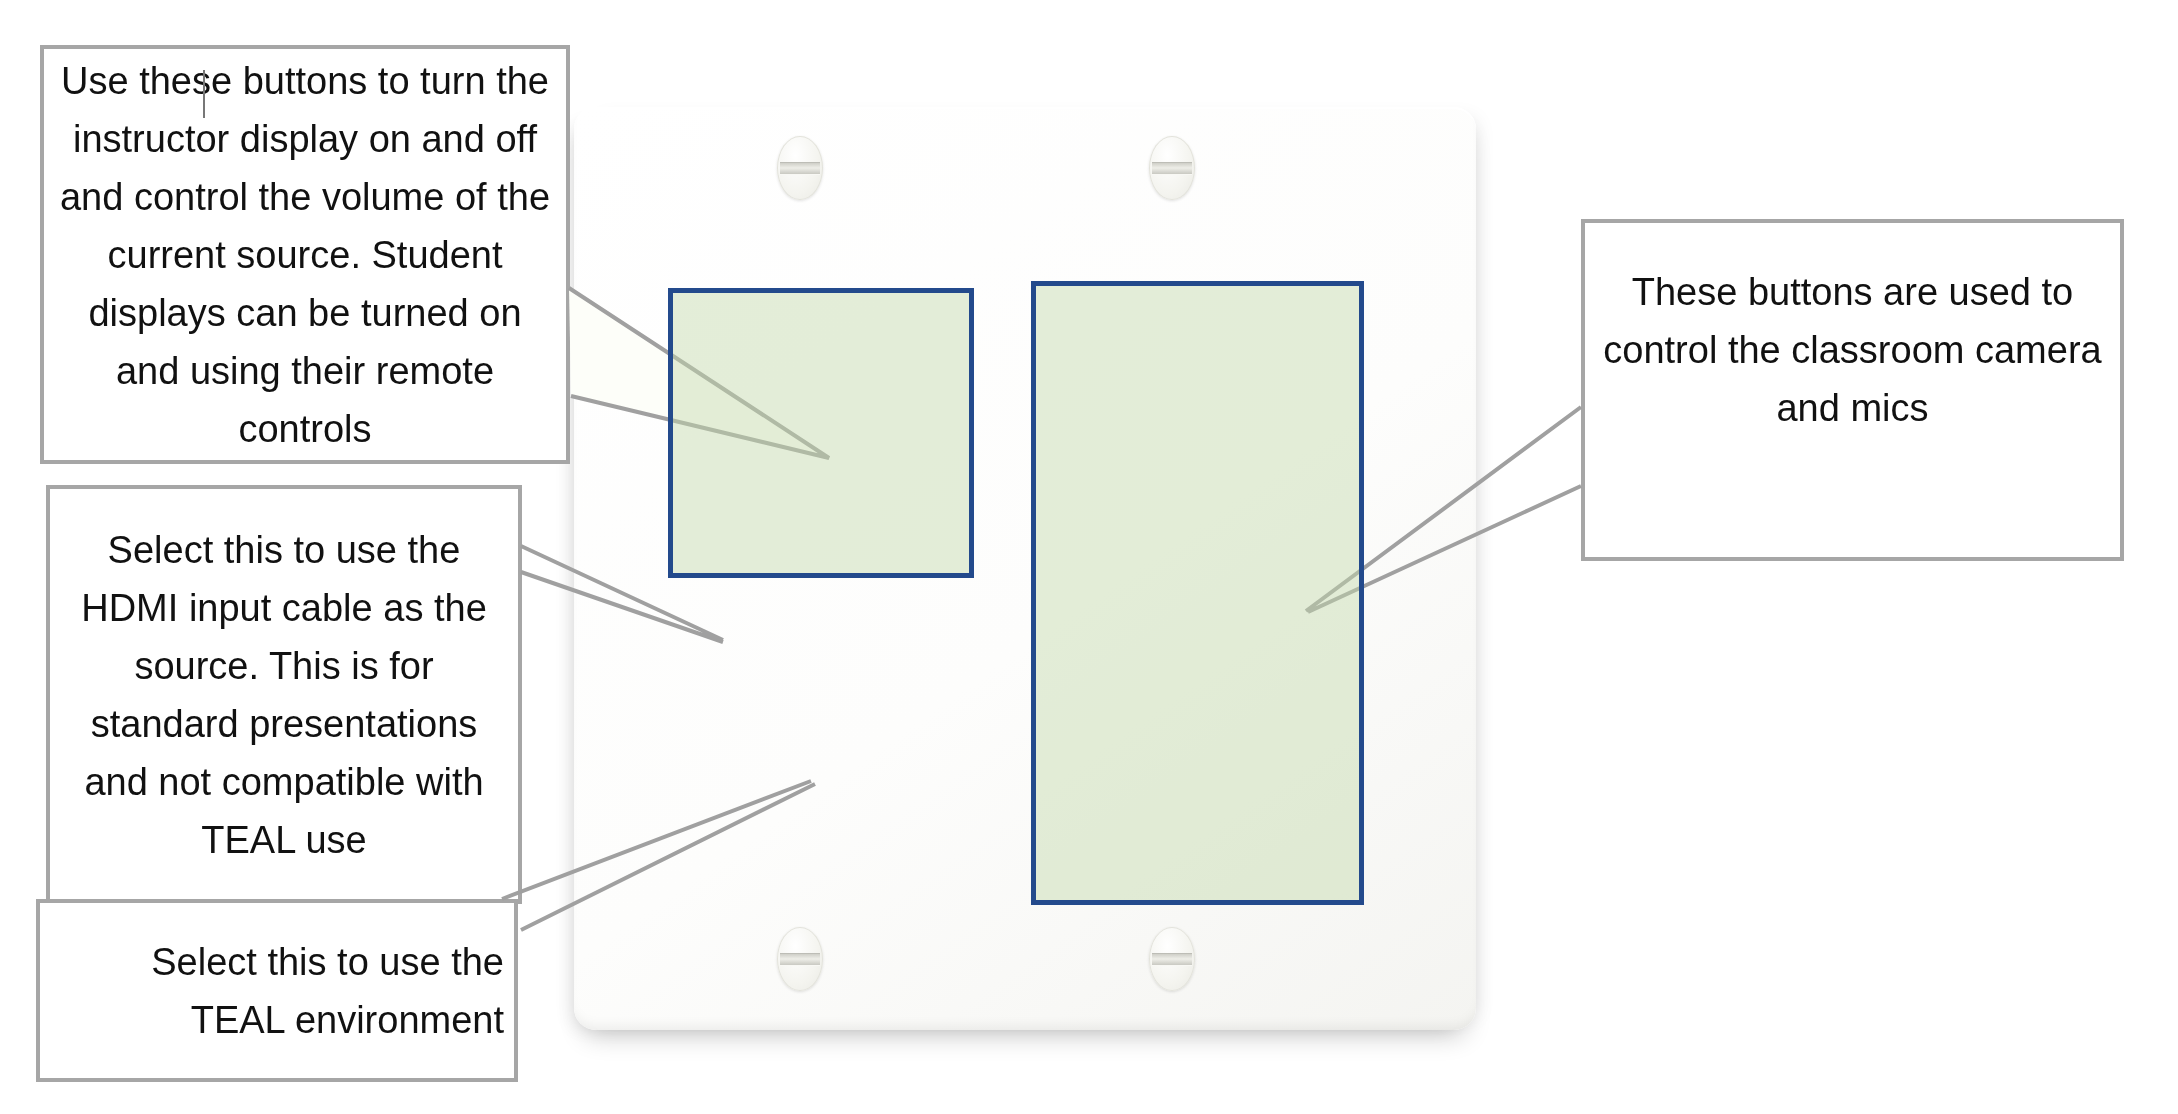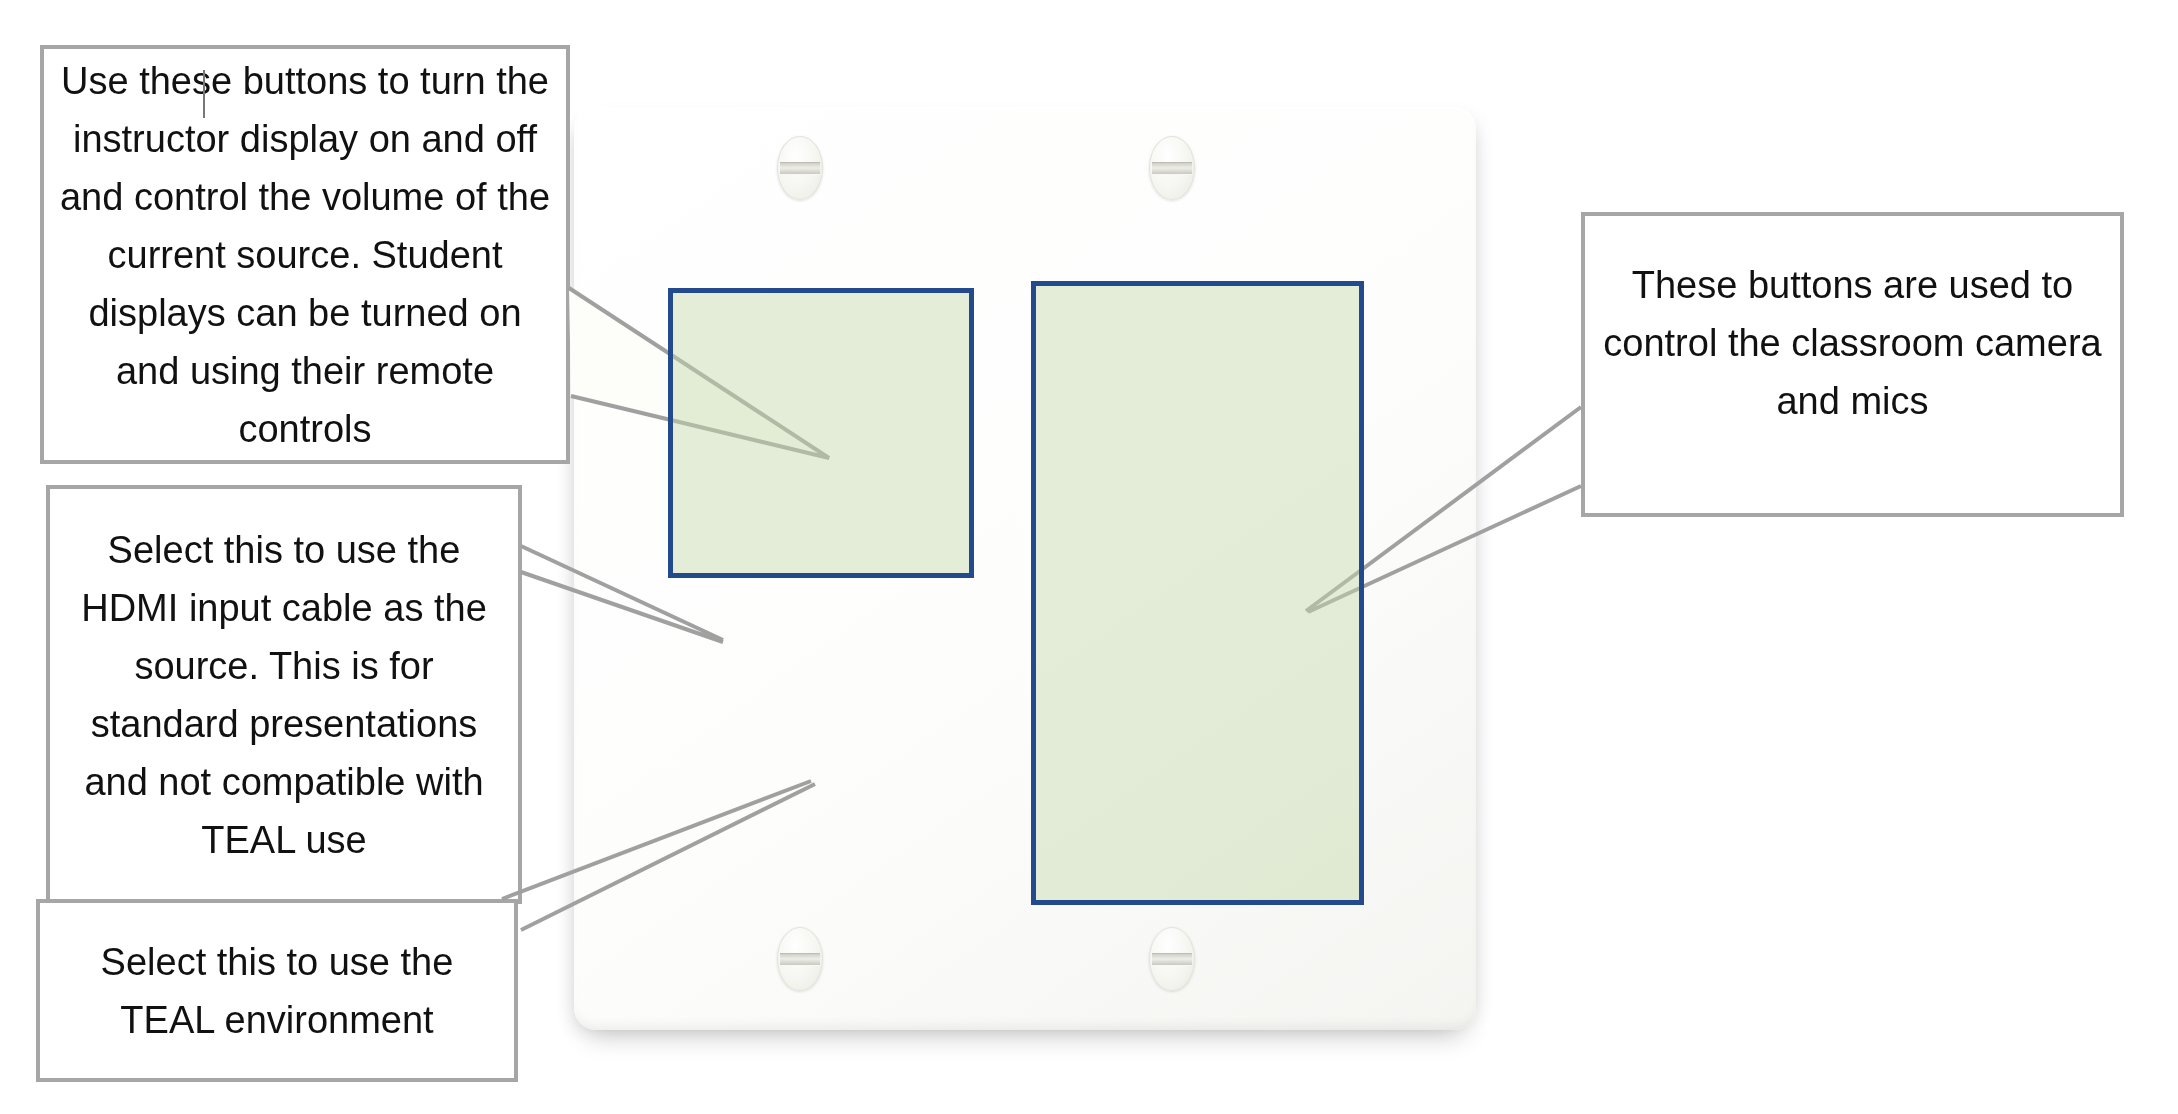--- a/index.html
+++ b/index.html
@@ -199,25 +199,25 @@
 
 <div class="callout" style="left:40px;top:45px;width:530px;height:419px;">
   <span>Use these buttons to turn the instructor display on and off and control the volume of the current source.  Student displays can be turned on and using their remote controls</span>
 </div>
 <div class="cursor-artifact" style="left:203px;top:70px;height:48px;"></div>
 
 <div class="callout" style="left:46px;top:485px;width:476px;height:419px;">
   <span>Select this to use the HDMI input cable as the source.  This is for standard presentations and not compatible with TEAL use</span>
 </div>
 
-<div class="callout" style="left:36px;top:899px;width:482px;height:183px;">
+<div class="callout" style="left:36px;top:899px;width:482px;height:183px;text-align:right;">
   <span>Select this to use the TEAL environment</span>
 </div>
 
-<div class="callout top-align" style="left:1581px;top:212px;width:543px;height:305px;justify-content:flex-end;">
+<div class="callout top-align" style="left:1581px;top:219px;width:543px;height:342px;justify-content:flex-end;">
   <span>These buttons are used to control the classroom camera and mics</span>
 </div>
 
 <svg id="wedges" width="2178" height="1114" viewBox="0 0 2178 1114">
 
   <path d="M 569,288 L 829,458 L 571,396 Z" fill="#fdfef9" stroke="none"></path>
   <path d="M 569,288 L 829,458 L 571,396" fill="none" stroke="#a0a0a0" stroke-width="4"></path>
 
   <path d="M 521,546 L 723,640 M 521,572 L 723,642" fill="none" stroke="#a0a0a0" stroke-width="4"></path>
 

